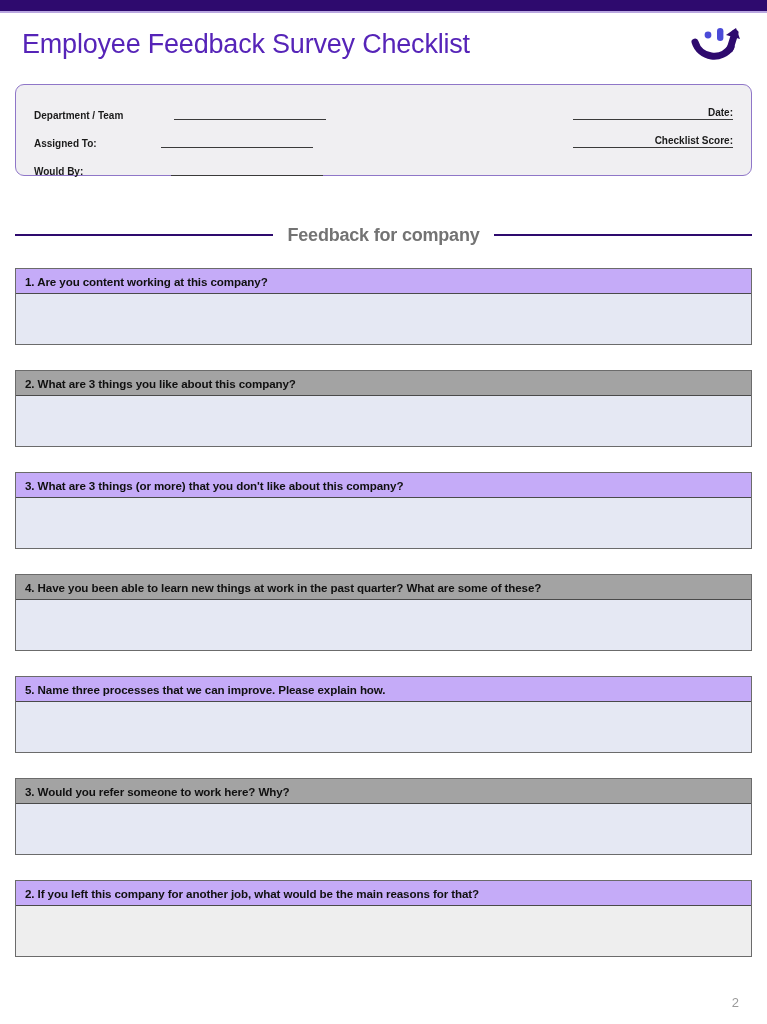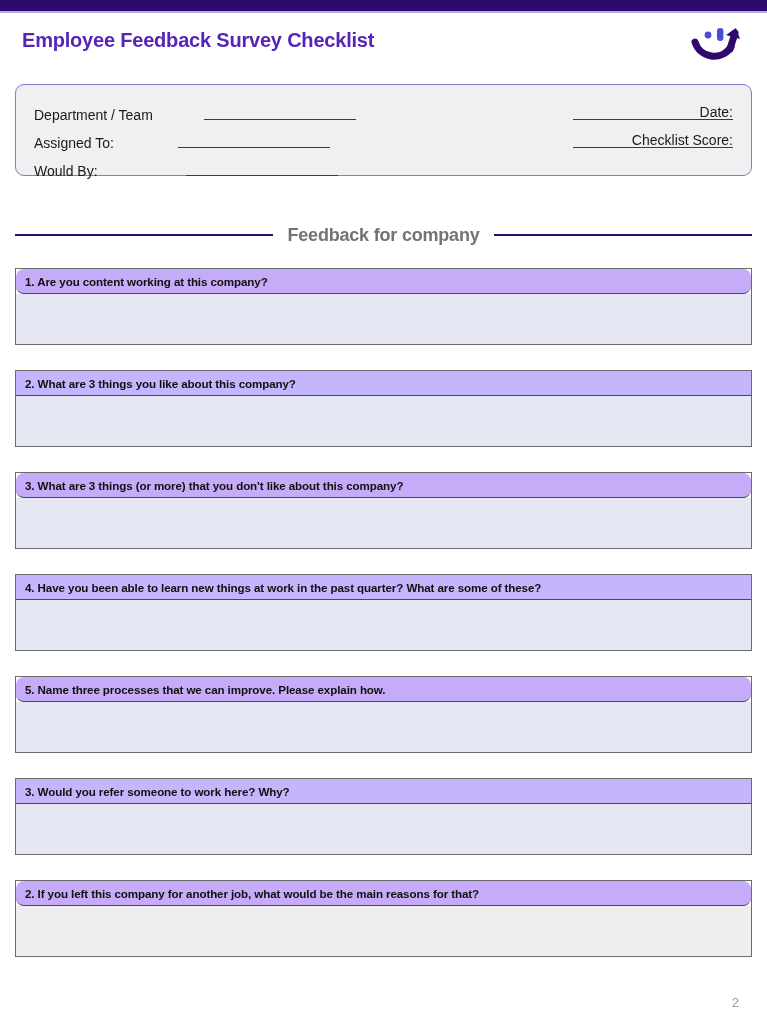--- a/index.html
+++ b/index.html
@@ -36,22 +36,22 @@
   .page-header {
     position: absolute;
     top: 13px; left: 0;
     width: 767px;
     height: 67px;
   }
   .page-title {
     position: absolute;
     left: 22px;
     top: 16px;
-    font-size: 20px;
-    font-weight: bold;
+    font-size: 27px;
+    font-weight: normal;
     color: #5624b8;
     letter-spacing: -0.2px;
     white-space: nowrap;
   }
   .brand-logo {
     position: absolute;
     right: 22px;
     top: 8px;
     width: 60px;
     height: 48px;
@@ -80,22 +80,22 @@
     margin-bottom: 2px;
   }
   .info-col {
     display: flex;
     align-items: flex-end;
   }
   .info-col-left  { width: 372px; }
   .info-col-right { width: 330px; flex-direction: column; }
 
   .info-label {
-    font-size: 14px;
-    font-weight: normal;
+    font-size: 10px;
+    font-weight: bold;
     color: #1a1a1a;
     white-space: nowrap;
     line-height: 13px;
   }
   .info-rule {
     height: 0;
     border-bottom: 1.4px solid #3a3a3a;
     margin-bottom: 2px;
   }
   .rule-dept  { width: 152px; margin-left: 51px; }
@@ -142,22 +142,22 @@
     margin-bottom: 25px;
     border: 1.5px solid #6b6b6b;
   }
   .question-header {
     height: 25px;
     display: flex;
     align-items: center;
     padding-left: 9px;
     border-bottom: 1.5px solid #4a4a4a;
   }
-  .question-header.purple { background: #c5abf8; border-radius: 8px; }
-  .question-header.blue   { background: #c4b5fd; }
+  .question-header.purple { background: #c5abf8; }
+  .question-header.blue   { background: #a3a3a3; }
 
   .question-text {
     font-size: 11.6px;
     font-weight: bold;
     color: #101010;
     white-space: nowrap;
     letter-spacing: -0.1px;
   }
   .answer-area {
     height: 50px;

